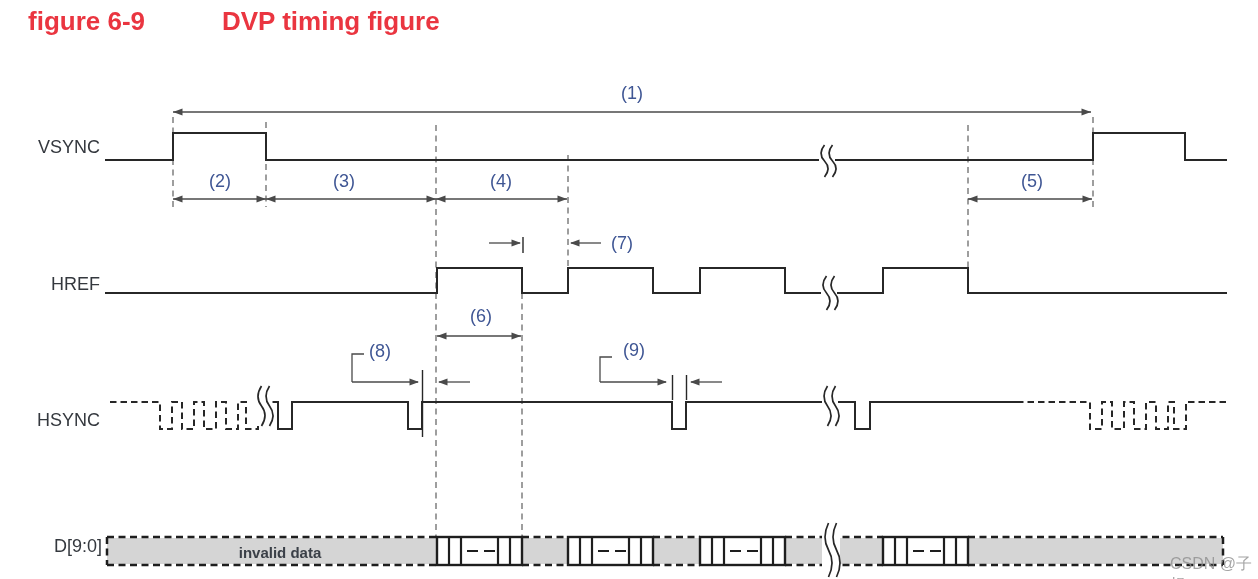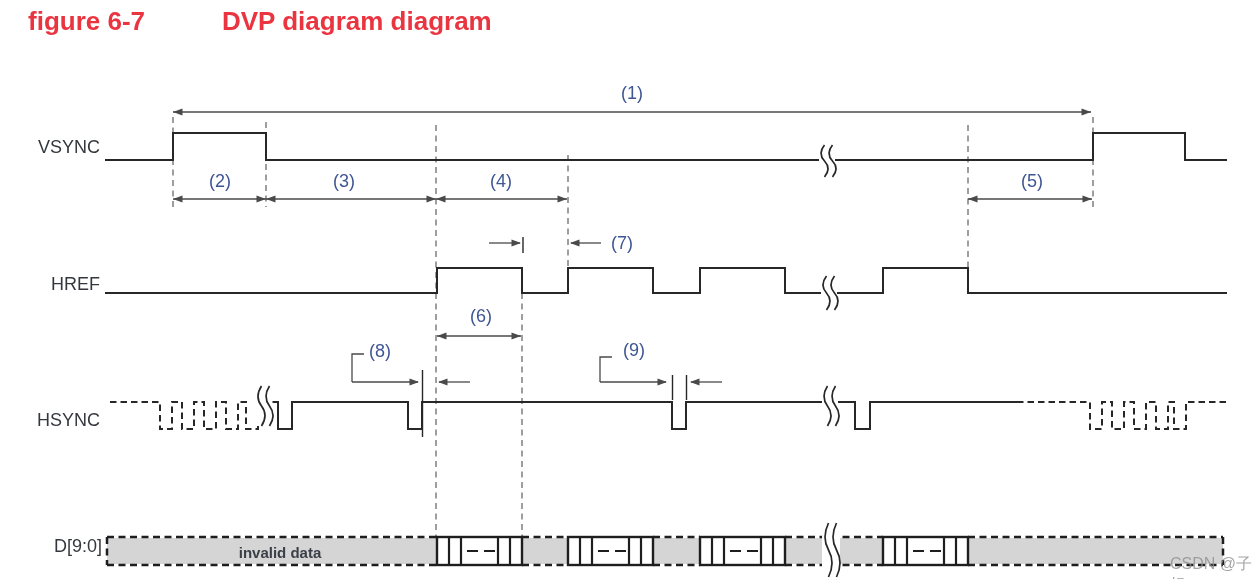--- a/index.html
+++ b/index.html
@@ -9,22 +9,22 @@
   #figure-label{position:absolute;left:28px;top:0;font-size:26px;font-weight:bold;}
   #figure-title{position:absolute;left:222px;top:0;font-size:26px;font-weight:bold;}
   #diagram-svg{position:absolute;left:0;top:0;}
   #watermark{position:absolute;left:1170px;top:554px;font-size:16px;opacity:.8;}
 </style>
 </head>
 <body>
 
 <div id="stage">
   <div id="title-row">
-    <span id="figure-label" style="color: rgb(234, 53, 64);">figure 6-7</span>
-    <span id="figure-title" style="color: rgb(234, 53, 64);">DVP diagram diagram</span>
+    <span id="figure-label" style="color: rgb(234, 53, 64);">figure 6-9</span>
+    <span id="figure-title" style="color: rgb(234, 53, 64);">DVP timing figure</span>
   </div>
   <svg id="diagram-svg" xmlns="http://www.w3.org/2000/svg" width="1258" height="579" viewBox="0 0 1258 579">
       <g>
         <line x1="173" y1="117" x2="173" y2="207" stroke="#6b6b6b" stroke-width="1.3" fill="none" stroke-dasharray="6 4.5"></line>
         <line x1="266" y1="122" x2="266" y2="207" stroke="#6b6b6b" stroke-width="1.3" fill="none" stroke-dasharray="6 4.5"></line>
         <line x1="436" y1="125" x2="436" y2="537" stroke="#6b6b6b" stroke-width="1.3" fill="none" stroke-dasharray="6 4.5"></line>
         <line x1="522" y1="293" x2="522" y2="537" stroke="#6b6b6b" stroke-width="1.3" fill="none" stroke-dasharray="6 4.5"></line>
         <line x1="568" y1="155" x2="568" y2="293" stroke="#6b6b6b" stroke-width="1.3" fill="none" stroke-dasharray="6 4.5"></line>
         <line x1="968" y1="125" x2="968" y2="293" stroke="#6b6b6b" stroke-width="1.3" fill="none" stroke-dasharray="6 4.5"></line>
         <line x1="1093" y1="117" x2="1093" y2="207" stroke="#6b6b6b" stroke-width="1.3" fill="none" stroke-dasharray="6 4.5"></line>

